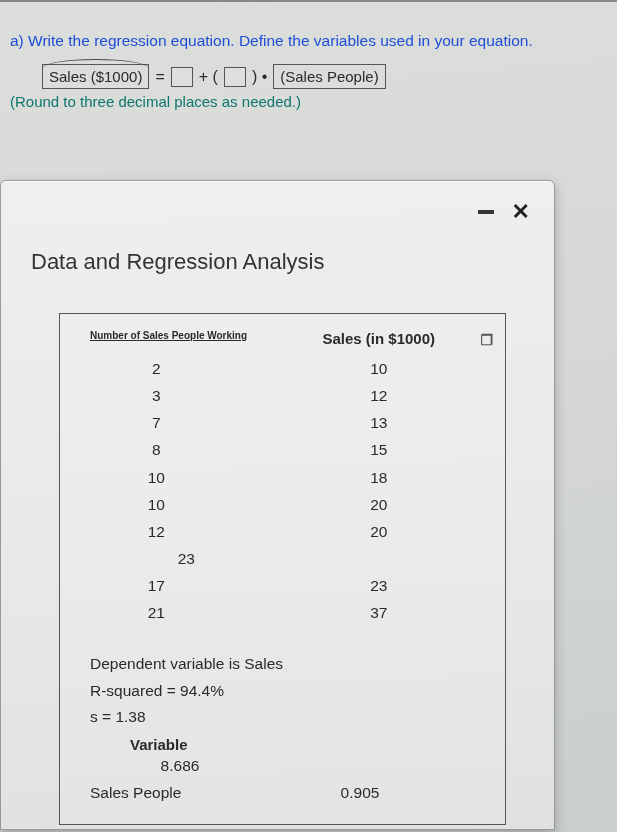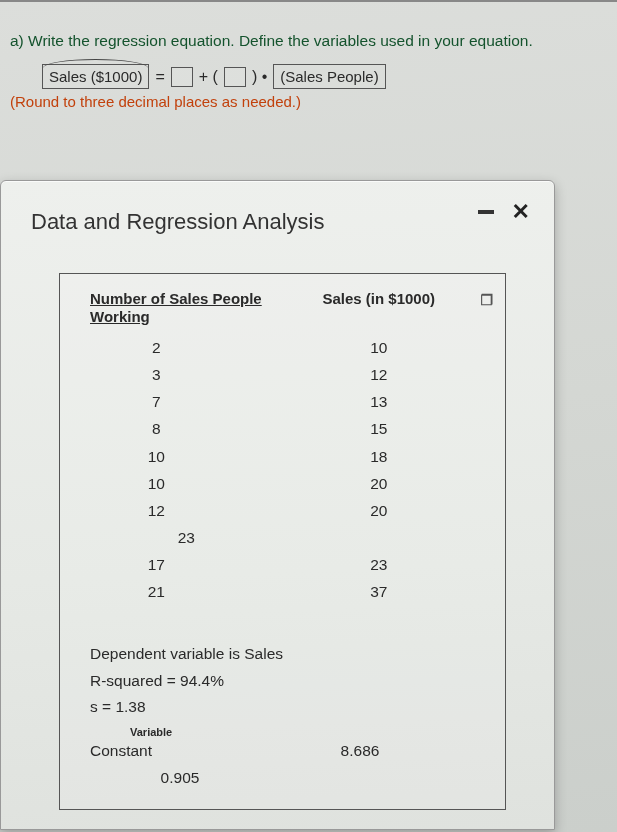--- a/index.html
+++ b/index.html
@@ -17,21 +17,21 @@
       inset: 0;
       background: linear-gradient(175deg, #dcdedb 0%, #d4d7d3 50%, #cbcfcb 100%);
     }
     .question-area {
       position: relative;
       padding: 30px 10px 10px 10px;
       border-top: 2px solid #888;
     }
     .q-line {
       font-size: 15.5px;
-      color: #14532d;
+      color: #1d4ed8;
       margin-bottom: 14px;
     }
     .eq-row {
       display: flex;
       align-items: center;
       gap: 6px;
       flex-wrap: wrap;
       margin-bottom: 4px;
       padding-left: 32px;
     }
@@ -60,39 +60,40 @@
     .input-box {
       display: inline-block;
       width: 22px;
       height: 20px;
       border: 1.5px solid #555;
       background: rgba(255,255,255,0.1);
       vertical-align: middle;
     }
     .round-note {
       font-size: 15px;
-      color: #c2410c;
+      color: #0f766e;
       margin-top: 2px;
     }
     .dialog {
       position: absolute;
       top: 180px;
       left: 0;
       width: 555px;
       height: 650px;
       background: linear-gradient(178deg, #eef0ed 0%, #e6e9e5 60%, #dfe2de 100%);
       border: 1px solid #999;
       border-radius: 6px 6px 0 0;
       box-shadow: 0 4px 12px rgba(0,0,0,0.25), inset 0 1px 0 rgba(255,255,255,0.7);
       padding: 28px 30px 20px 30px;
     }
     .dialog-title {
       font-size: 22px;
       color: #333;
       font-weight: 400;
+      margin-top: 40px;
     }
     .dialog-controls {
       position: absolute;
       top: 20px;
       right: 24px;
       display: flex;
       gap: 18px;
       align-items: center;
     }
     .minimize-icon {
@@ -108,35 +109,35 @@
       cursor: pointer;
     }
     .data-box {
       margin: 38px 18px 0 28px;
       border: 1.5px solid #555;
       padding: 16px 30px 18px 30px;
       background: rgba(255,255,255,0.1);
     }
     .tbl { width: 100%; }
     .hdr-row { display: flex; margin-bottom: 8px; }
-    .hdr-col1 { width: 50%; font-weight: bold; font-size: 15px; line-height: 1.2; text-decoration: underline; }
+    .hdr-col1 { width: 50%; font-weight: bold; font-size: 10px; line-height: 1.2; text-decoration: underline; }
     .hdr-col2 { width: 50%; font-weight: bold; font-size: 15px; text-align: center; position: relative; }
     .copy-icon {
       position: absolute;
       right: -18px;
       top: 2px;
       font-size: 14px;
       color: #555;
     }
     .data-row { display: flex; font-size: 15.5px; line-height: 1.75; }
     .col1 { width: 50%; text-align: center; padding-right: 60px; }
     .col2 { width: 50%; text-align: center; }
-    .stats { margin-top: 36px; font-size: 15.5px; line-height: 1.7; }
+    .stats { margin-top: 25px; font-size: 15.5px; line-height: 1.7; }
     .coef-tbl { margin-top: 6px; }
-    .coef-hdr { display: flex; font-weight: bold; font-size: 11px; }
+    .coef-hdr { display: flex; font-weight: bold; font-size: 15px; }
     .coef-row { display: flex; font-size: 15.5px; line-height: 1.7; }
     .vcol1 { width: 180px; padding-left: 40px; }
     .vcol1b { width: 180px; }
     .vcol2 { width: 180px; text-align: center; }
   </style>
 </head>
 <body>
 
 <div class="page-bg"></div>
 
@@ -221,22 +222,22 @@
       <div>R-squared = 94.4%</div>
       <div>s = 1.38</div>
     </div>
 
     <div class="coef-tbl">
       <div class="coef-hdr">
         <div class="vcol1">Variable</div>
       </div>
       <div id="coef-rows">
           <div class="coef-row">
-            <div class="vcol1b">Constant</div>
             <div class="vcol2">8.686</div>
           </div>
           <div class="coef-row">
+            <div class="vcol1b">Sales People</div>
             <div class="vcol2">0.905</div>
           </div>
         </div>
     </div>
   </div>
 </div>
 
 </body></html>

